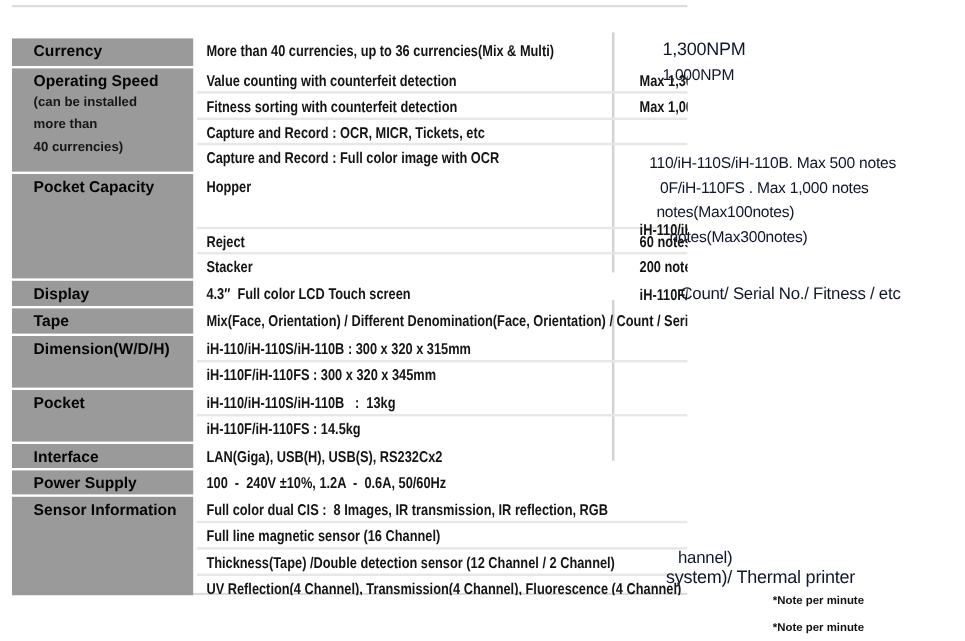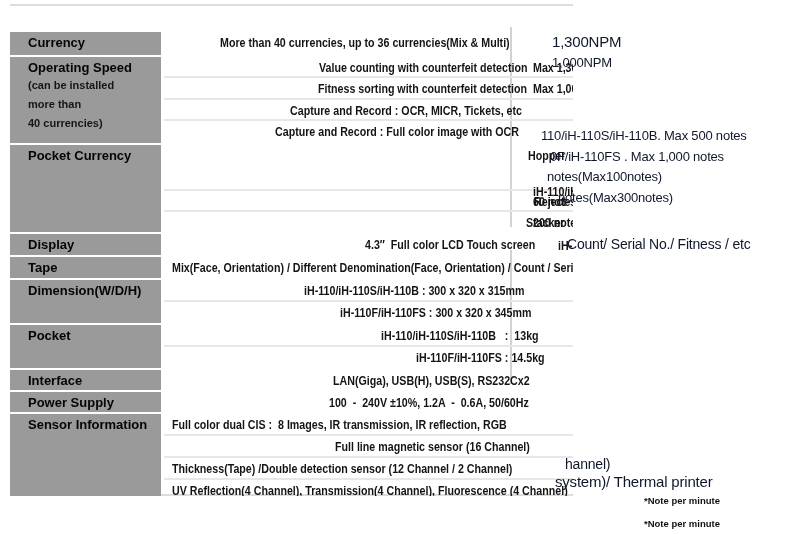--- a/index.html
+++ b/index.html
@@ -8,21 +8,21 @@
   
   .photo{position:absolute;left:10px;top:4px;width:563px;height:492px;overflow:hidden;
          filter:blur(0.45px);color:#141414;}
   .edgeline{position:absolute;background:#dcdcdc;}
   .vdiv{position:absolute;left:500px;width:2px;background:#d2d2d2;}
   .grp{position:absolute;left:0;width:563px;margin-top:28px;}
   .lbl{position:absolute;left:0;top:0;bottom:0;width:151px;background:#9a9a9a;
        box-sizing:border-box;padding:3px 4px 0 18px;color:#050505;}
   .lblmain{font-weight:bold;font-size:13px;line-height:16px;white-space:nowrap;}
   .sub{font-weight:bold;font-size:11px;line-height:19px;white-space:nowrap;color:#161616;}
-  .rows{position:absolute;left:154px;top:0;width:409px;height:100%;text-align:right;}
+  .rows{position:absolute;left:154px;top:0;width:409px;height:100%;}
   .row{position:relative;box-sizing:border-box;border-bottom:2px solid #e7e7e7;}
   .row.last{border-bottom:none;}
   .cell{padding:3px 0 0 8px;font-weight:bold;font-size:13px;line-height:16px;}
   .cx{display:inline-block;transform:scaleX(0.82);transform-origin:0 50%;white-space:pre;}
   .val{position:absolute;left:346px;top:0;padding:3px 0 0 23px;font-weight:bold;
        font-size:13px;line-height:16px;white-space:pre;}
   .val2{padding-top:4px;}
   .val2 div{height:22px;line-height:22px;}
   
   .ov{position:absolute;white-space:pre;color:#0f172a;letter-spacing:-0.2px;
@@ -71,21 +71,21 @@
           <div class="cell"><span class="cx">Capture and Record : OCR, MICR, Tickets, etc</span></div>
         </div>
         <div class="row last" style="height:22px">
           <div class="cell"><span class="cx">Capture and Record : Full color image with OCR</span></div>
         </div>
       </div>
     </div>
 
     <div class="grp" style="top:113px;height:87px">
       <div class="lbl">
-        <div class="lblmain">Pocket Currency</div>
+        <div class="lblmain">Pocket Capacity</div>
       </div>
       <div class="rows">
         <div class="row" style="height:46px">
           <div class="cell"><span class="cx">Hopper</span></div>
           <div class="val val2">
             <div><span class="cx">iH-110/iH-110S/iH-110B : Max 500 notes</span></div>
             <div><span class="cx">iH-110F/iH-110FS : Max 1,000 notes</span></div>
           </div>
         </div>
         <div class="row" style="height:21px">

